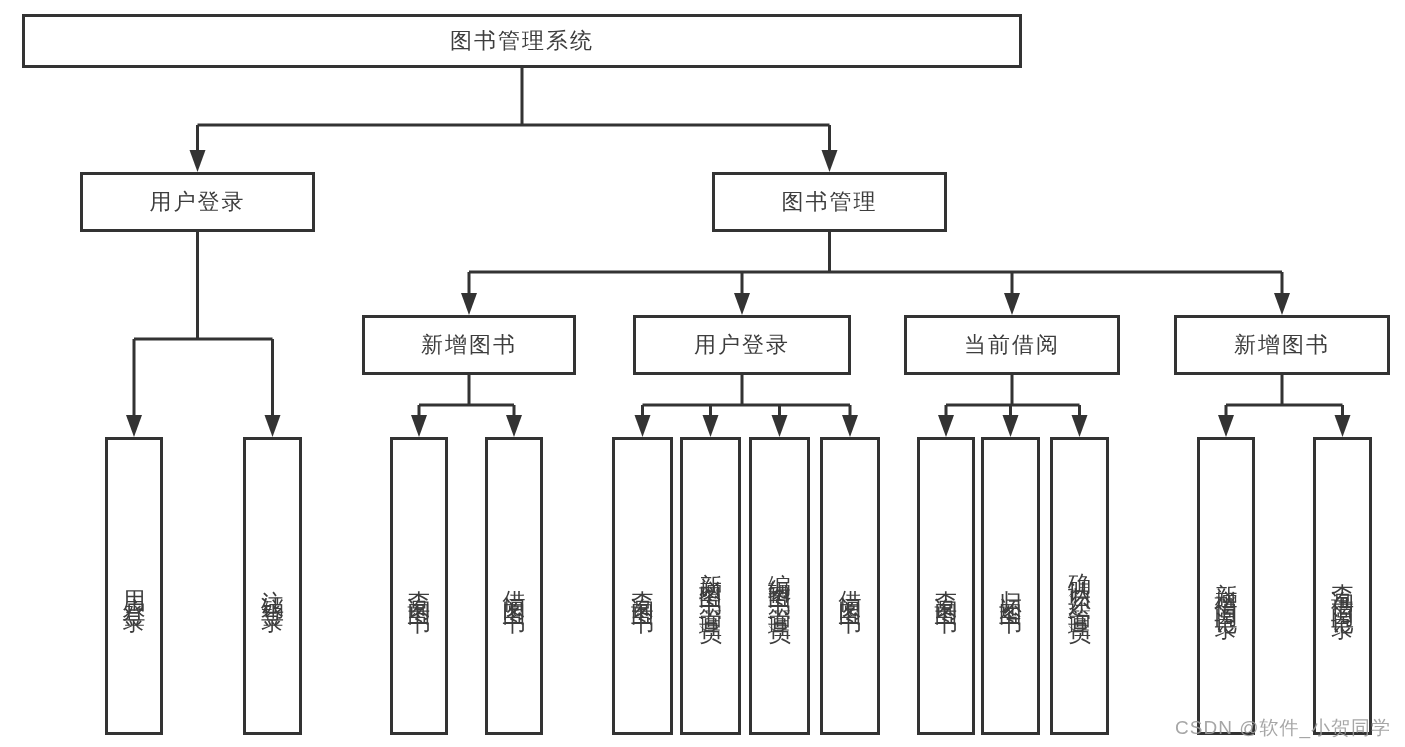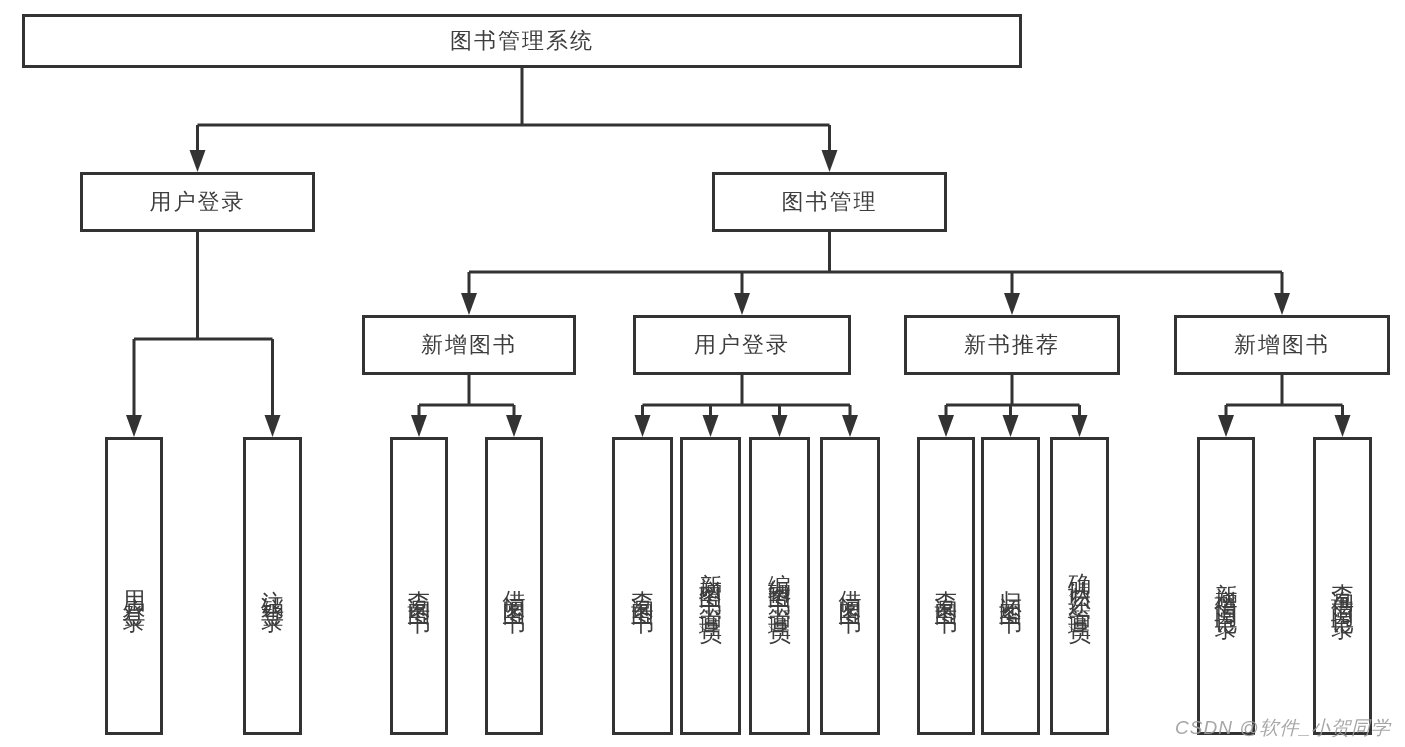--- a/index.html
+++ b/index.html
@@ -14,21 +14,21 @@
     color:#3d3d3d; font-size:22px; letter-spacing:2px;
     z-index:2; text-align:center;
   }
   .box.v {
     writing-mode:vertical-rl; text-orientation:mixed;
     font-size:23px; letter-spacing:7px; line-height:1;
   }
   #wires { position:absolute; left:0; top:0; z-index:1; }
   #watermark {
     position:absolute; right:12px; bottom:6px; z-index:3;
-    color:#9d9d9d; font-size:19px; letter-spacing:1px; opacity:0.9;font-style:italic;
+    color:#9d9d9d; font-size:19px; letter-spacing:1px; opacity:0.9;
   }
 </style>
 </head>
 <body>
 
 <div id="canvas">
 
   <svg id="wires" width="1405" height="747" viewBox="0 0 1405 747">
     <g stroke="#333333" stroke-width="3" fill="none">
 
@@ -80,21 +80,21 @@
     <span>图书管理</span>
   </div>
 
   <div class="box" style="left:362px;top:315px;width:214px;height:60px">
     <span>新增图书</span>
   </div>
   <div class="box" style="left:633px;top:315px;width:218px;height:60px">
     <span>用户登录</span>
   </div>
   <div class="box" style="left:904px;top:315px;width:216px;height:60px">
-    <span>新书推荐</span>
+    <span>当前借阅</span>
   </div>
   <div class="box" style="left:1174px;top:315px;width:216px;height:60px">
     <span>新增图书</span>
   </div>
 
   <div class="box v" style="left:105px;top:437px;width:58px;height:298px">
     <span>用户登录</span>
   </div>
   <div class="box v" style="left:243px;top:437px;width:59px;height:298px">
     <span>注销登录</span>

